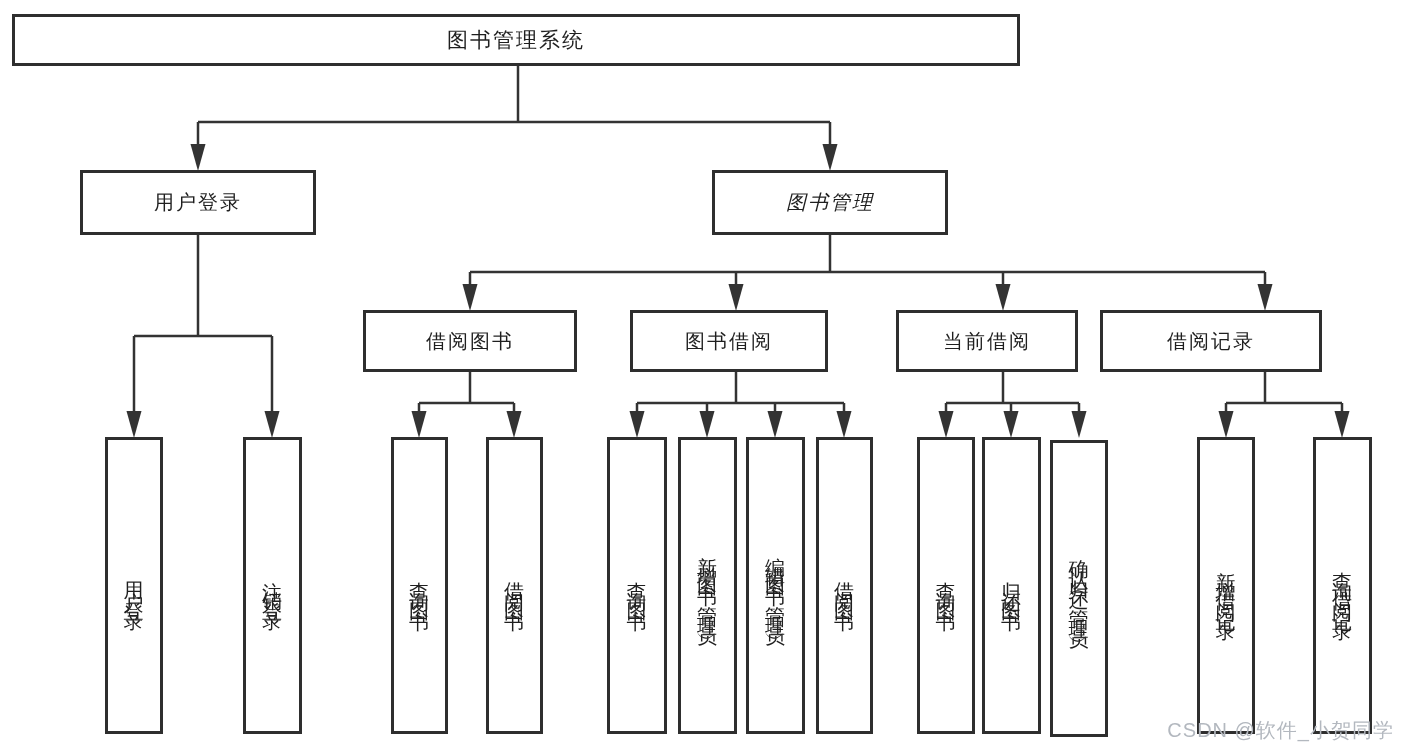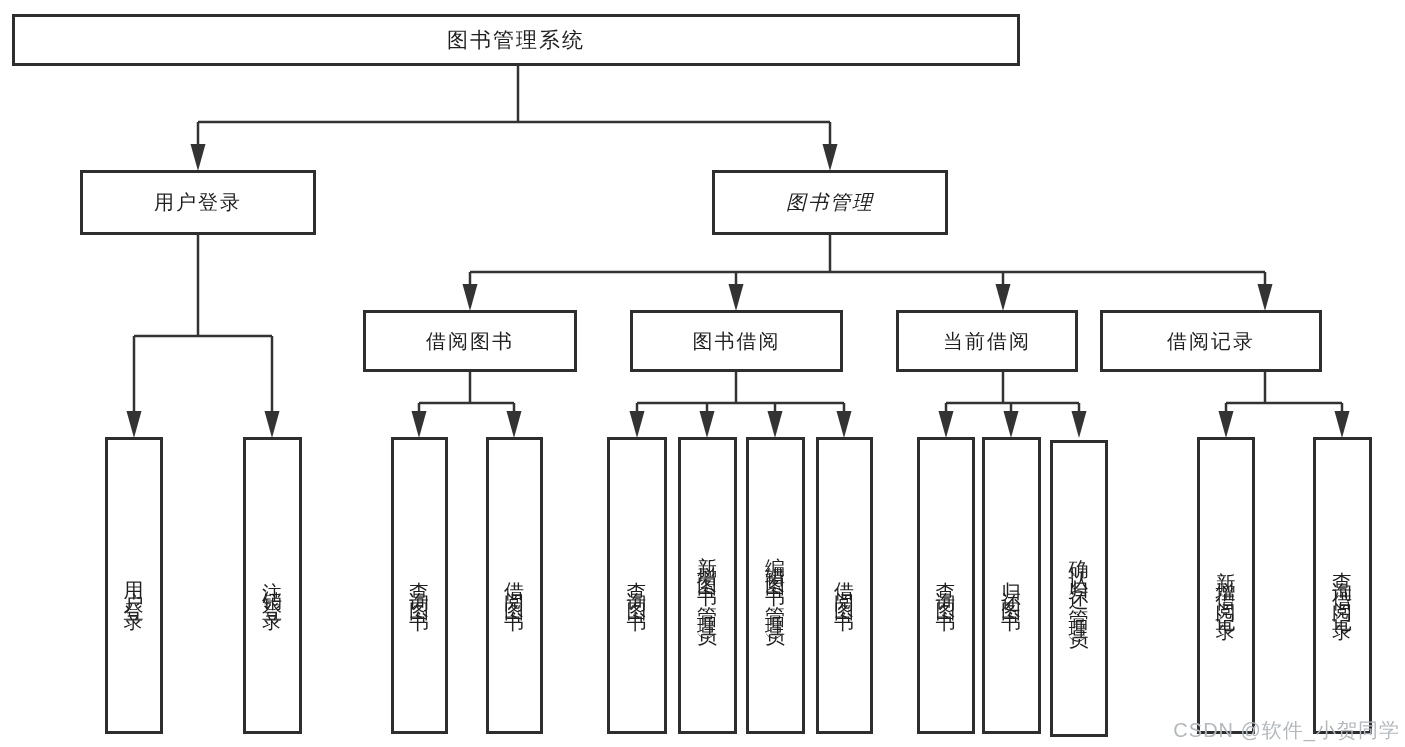--- a/index.html
+++ b/index.html
@@ -13,21 +13,21 @@
     border:3px solid #2e2e2e;display:flex;align-items:center;justify-content:center;
     z-index:1;
   }
   .h{font-size:20px;letter-spacing:2px;white-space:nowrap;}
   .root-node{font-size:21px;letter-spacing:2px;}
   .v{
     writing-mode:vertical-rl;text-orientation:mixed;
     font-size:20px;letter-spacing:10px;line-height:1;
   }
   .watermark{
-    position:absolute;right:5px;bottom:3px;z-index:5;
+    position:absolute;right:11px;bottom:3px;z-index:5;
     font-size:20px;letter-spacing:1px;color:#b3b8bf;white-space:nowrap;
   }
 </style>
 </head>
 <body>
 
 <div class="canvas">
 
   <svg class="wires" width="1405" height="747" viewBox="0 0 1405 747">
 
@@ -104,21 +104,21 @@
       <polygon points="1334.5,411 1349.5,411 1342,438" fill="#333333" stroke="none"></polygon>
     </g>
   </svg>
 
   <div class="node h root-node" style="left:12px;top:14px;width:1008px;height:52px;">图书管理系统</div>
 
   <div class="node h" style="left:80px;top:170px;width:236px;height:65px;">用户登录</div>
   <div class="node h" style="left:712px;top:170px;width:236px;height:65px;font-style:italic;">图书管理</div>
 
   <div class="node h" style="left:363px;top:310px;width:214px;height:62px;">借阅图书</div>
-  <div class="node h" style="left:630px;top:310px;width:213px;height:62px;">图书借阅</div>
+  <div class="node h" style="left:630px;top:310px;width:198px;height:62px;">图书借阅</div>
   <div class="node h" style="left:896px;top:310px;width:182px;height:62px;">当前借阅</div>
   <div class="node h" style="left:1100px;top:310px;width:222px;height:62px;">借阅记录</div>
 
   <div class="node v" style="left:105px;top:437px;width:58px;height:297px;">用户登录</div>
   <div class="node v" style="left:243px;top:437px;width:59px;height:297px;">注销登录</div>
 
   <div class="node v" style="left:391px;top:437px;width:57px;height:297px;">查询图书</div>
   <div class="node v" style="left:486px;top:437px;width:57px;height:297px;">借阅图书</div>
 
   <div class="node v" style="left:607px;top:437px;width:60px;height:297px;">查询图书</div>

